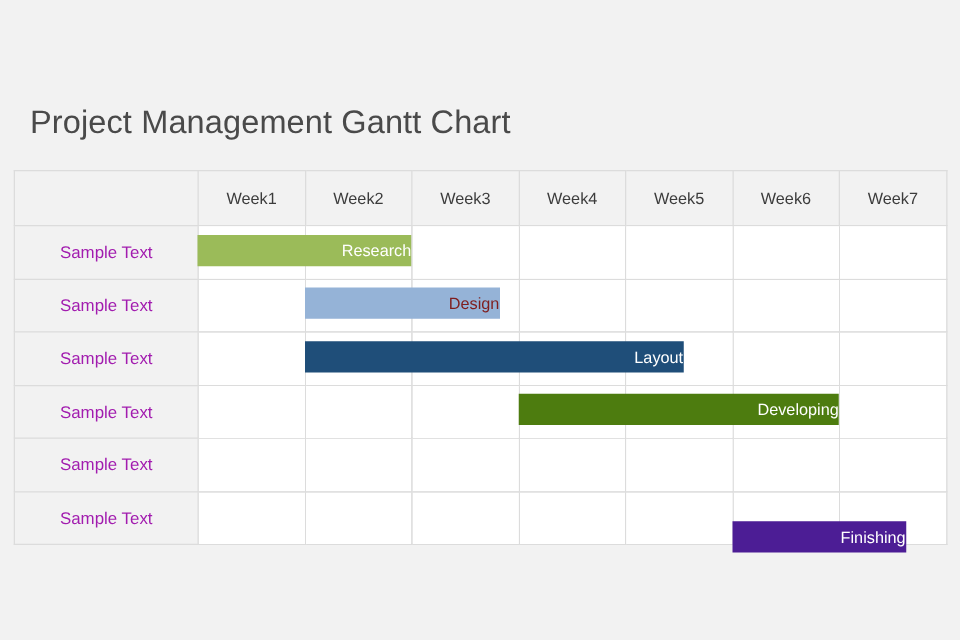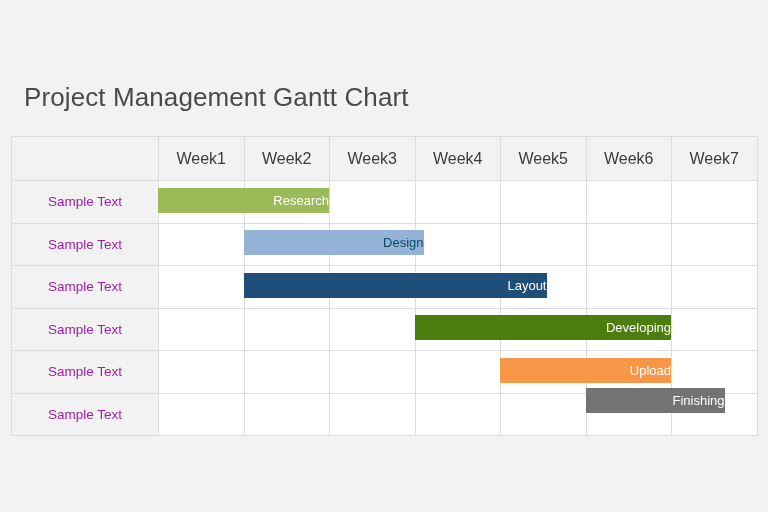--- a/index.html
+++ b/index.html
@@ -44,21 +44,21 @@
   }
   .col-label {
     width: 147px;
   }
   .col-week {
     width: 85.5px;
   }
   thead th {
     height: 43px;
     background: #f2f2f2;
-    font-size: 16px;
+    font-size: 13px;
     font-weight: 400;
     color: #3c3c3c;
     text-align: center;
     vertical-align: middle;
   }
   thead th.corner-cell {
     background: #f2f2f2;
   }
   tbody tr {
     height: 42.5px;
@@ -186,20 +186,19 @@
         <td class="grid-cell"></td>
         <td class="grid-cell"></td>
         <td class="grid-cell"></td>
         <td class="grid-cell"></td>
       </tr>
     </tbody>
   </table>
 
   <div class="bar-layer" id="bar-layer">
       <div class="gantt-bar" style="left: 0px; width: 171px; top: 8.75px; background: rgb(155, 187, 89); color: rgb(255, 255, 255);">Research</div>
-      <div class="gantt-bar" style="left: 85.5px; width: 180px; top: 51.25px; background: rgb(149, 179, 215); color: #0c4a6e;">Design</div>
+      <div class="gantt-bar" style="left: 85.5px; width: 156px; top: 51.25px; background: rgb(149, 179, 215); color: #7f1d1d;">Design</div>
       <div class="gantt-bar" style="left: 85.5px; width: 303px; top: 93.75px; background: rgb(31, 78, 121); color: rgb(255, 255, 255);">Layout</div>
       <div class="gantt-bar" style="left: 256.5px; width: 256.5px; top: 136.25px; background: #4d7c0f; color: rgb(255, 255, 255);">Developing</div>
-      <div class="gantt-bar" style="left: 342px; width: 171px; top: 178.75px; background: rgb(247, 150, 70); color: rgb(255, 255, 255);">Upload</div>
-      <div class="gantt-bar" style="left: 427.5px; width: 139px; top: 209px; background: #737373; color: rgb(255, 255, 255);">Finishing</div>
+      <div class="gantt-bar" style="left: 427.5px; width: 139px; top: 238px; background: #4c1d95; color: rgb(255, 255, 255);">Finishing</div>
     </div>
 
 </div>
 
 </body></html>

